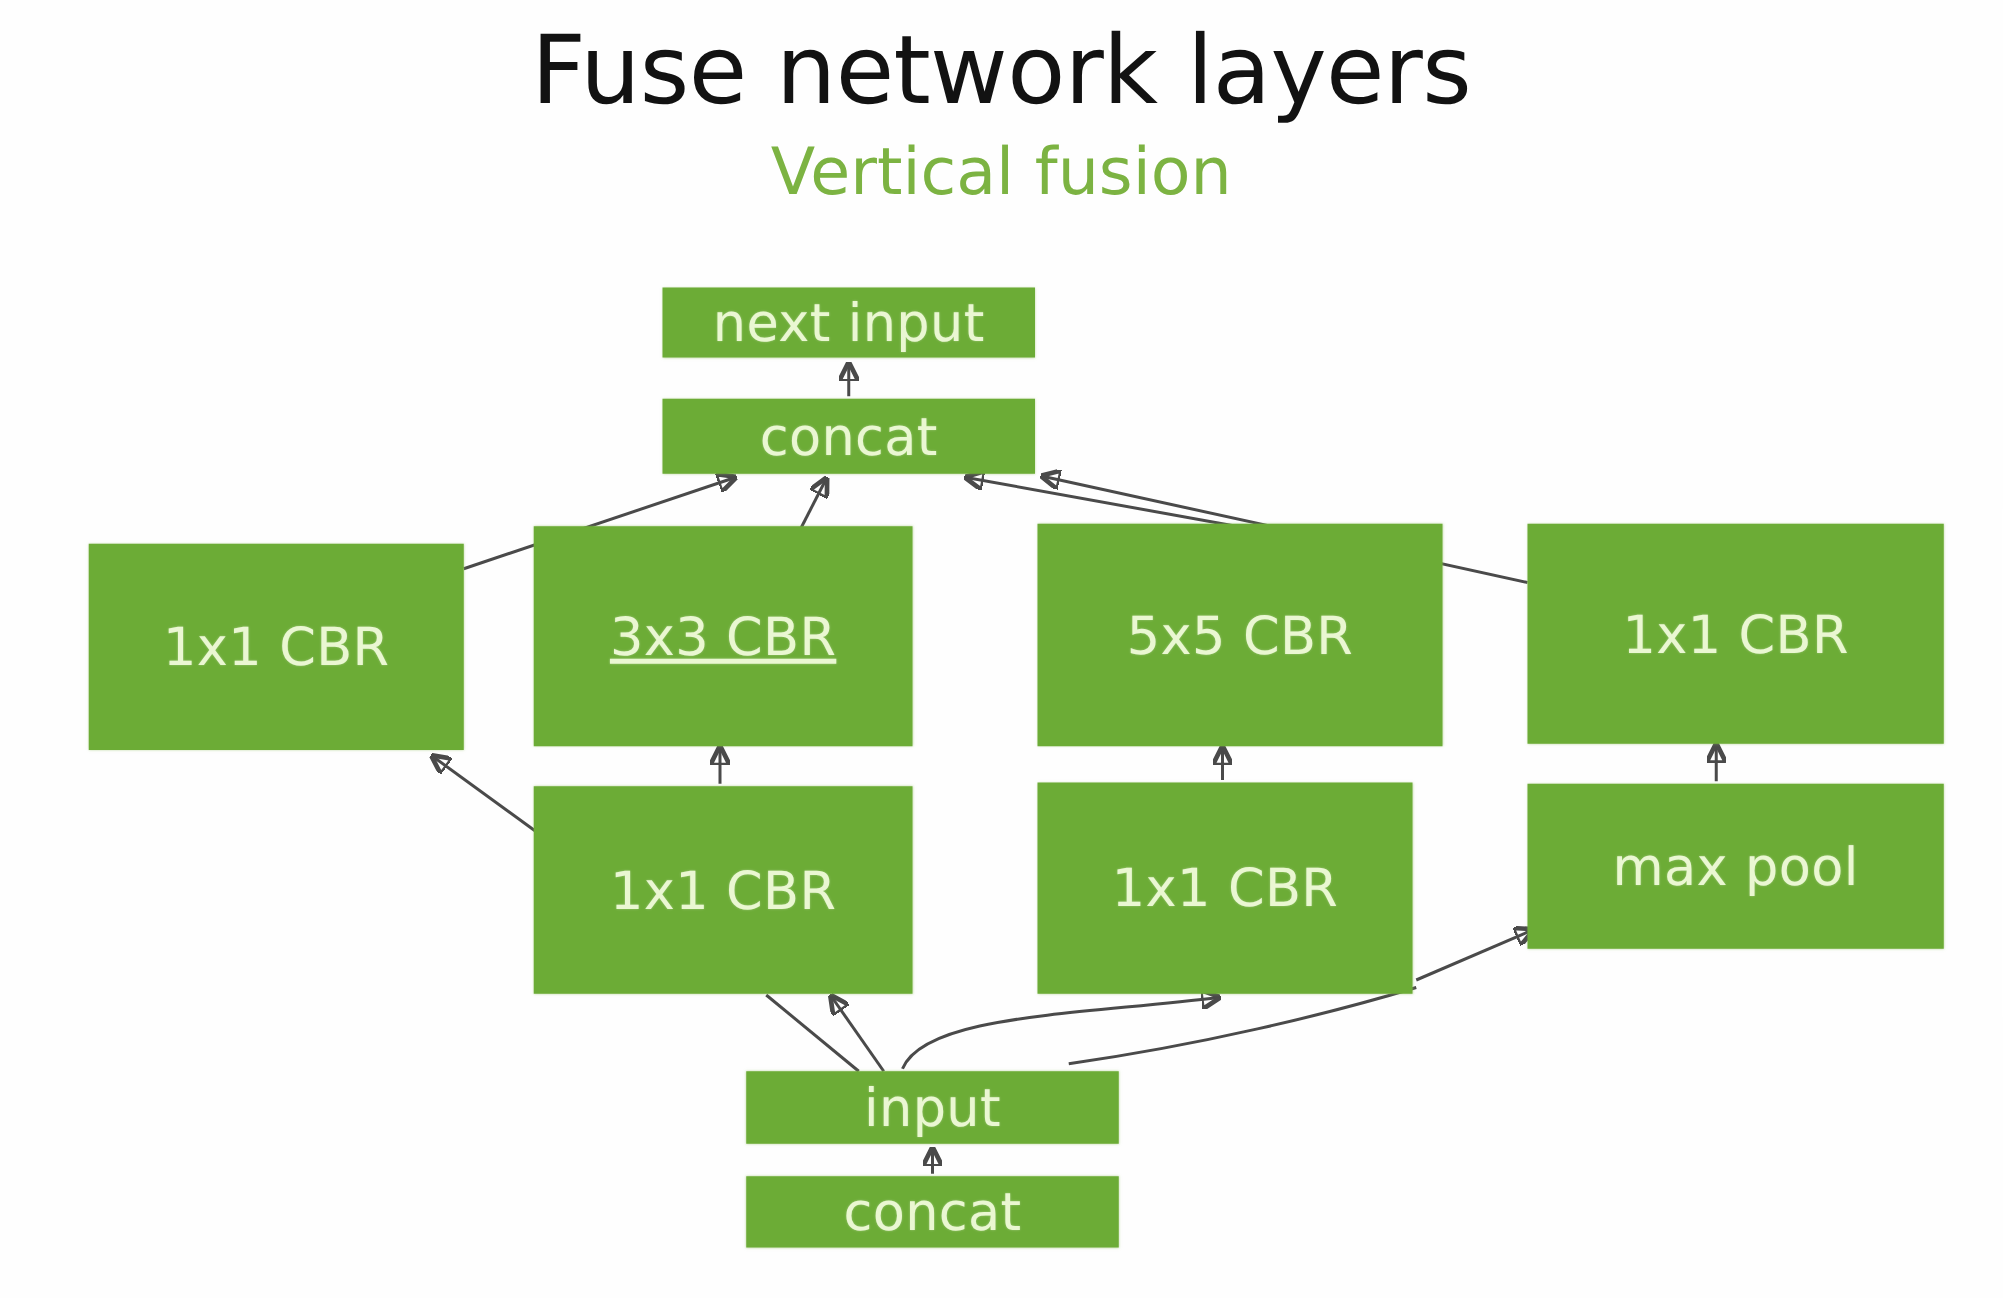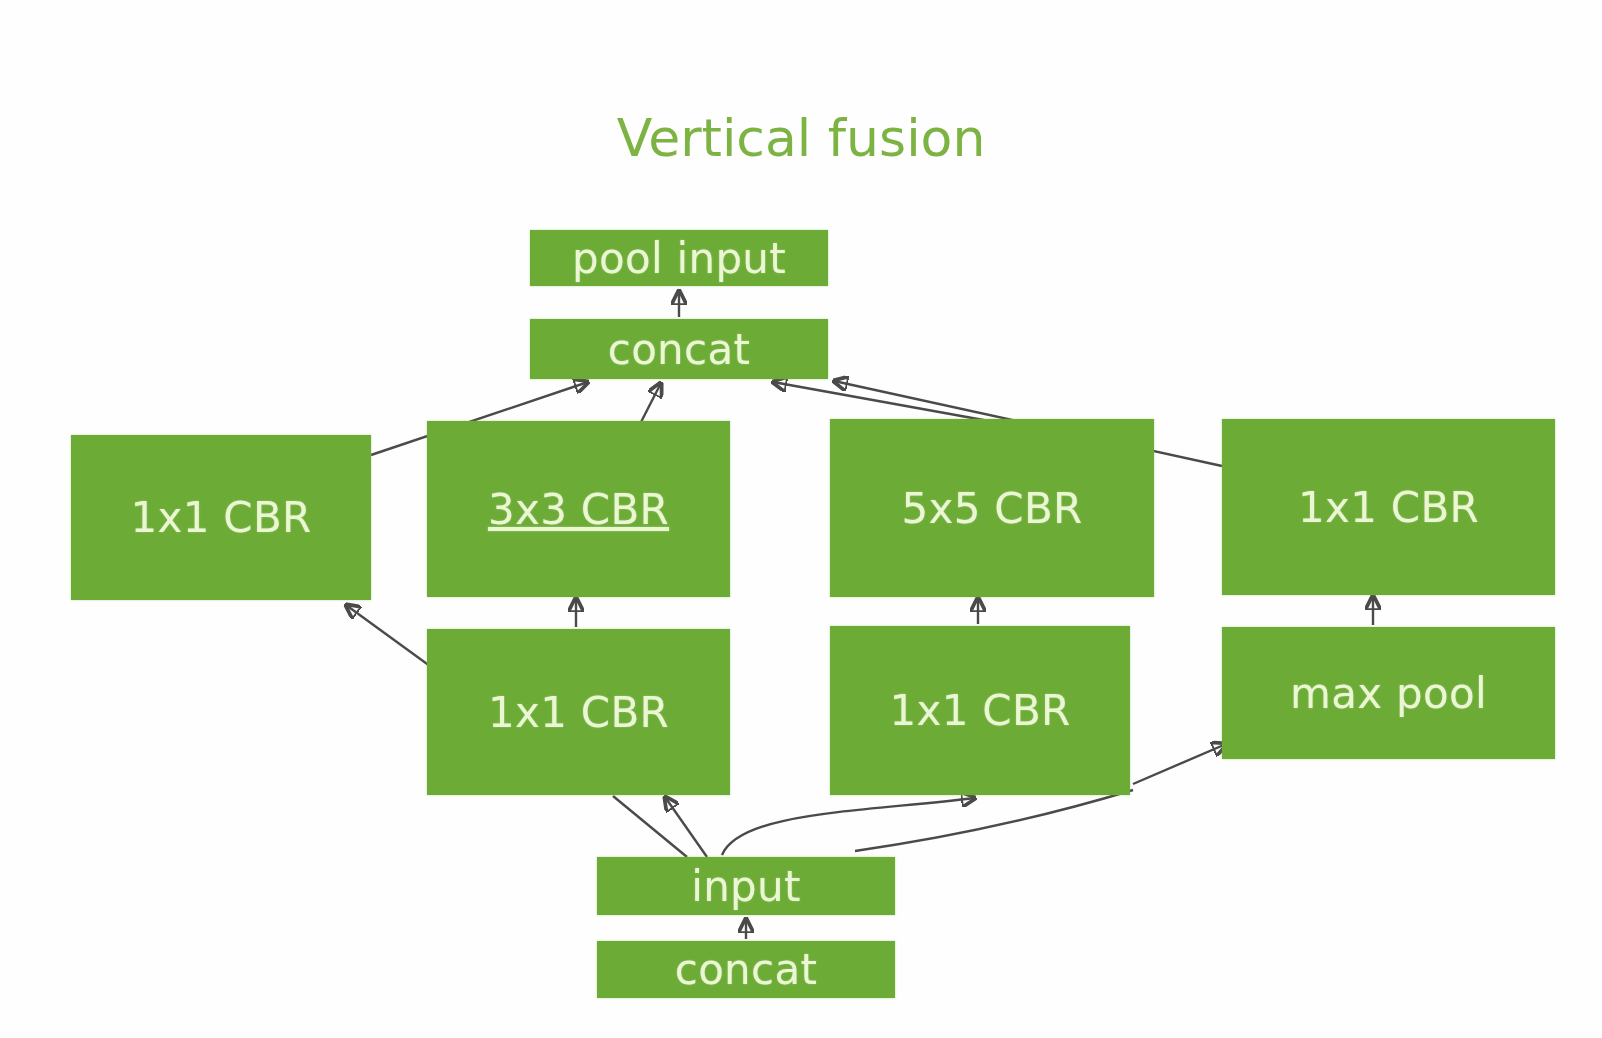--- a/index.html
+++ b/index.html
@@ -67,20 +67,21 @@
     stroke-width: 2.4;
     fill: none;
   }
   .arrowhead { fill: #3a3a3a; stroke: none; }
 </style>
 </head>
 <body>
 
 <div id="stage">
 
+  <div id="title">Fuse network layers</div>
   <div id="subtitle">Vertical fusion</div>
 
   <svg id="edges" viewBox="0 0 1602 1038" xmlns="http://www.w3.org/2000/svg">
     <defs>
       <marker id="ah" viewBox="0 0 10 10" refX="9" refY="5" markerWidth="6.5" markerHeight="6.5" orient="auto-start-reverse">
         <path class="arrowhead" d="M 0 0 L 10 5 L 0 10 z"></path>
       </marker>
     </defs>
 
     <line x1="679" y1="317" x2="679" y2="291" marker-end="url(#ah)"></line>
@@ -107,21 +108,21 @@
     <line x1="707" y1="857" x2="665" y2="797" marker-end="url(#ah)"></line>
 
     <path d="M 722 855 C 740 812 860 812 975 798" marker-end="url(#ah)"></path>
 
     <path d="M 855 851 C 960 836 1060 812 1133 790"></path>
 
     <line x1="746" y1="939" x2="746" y2="919" marker-end="url(#ah)"></line>
   </svg>
 
   <div class="node" style="left:530px; top:230px; width:298px; height:56px;">
-    <span>pool input</span>
+    <span>next input</span>
   </div>
 
   <div class="node" style="left:530px; top:319px; width:298px; height:60px;">
     <span>concat</span>
   </div>
 
   <div class="node" style="left:71px; top:435px; width:300px; height:165px;">
     <span>1x1 CBR</span>
   </div>
 

